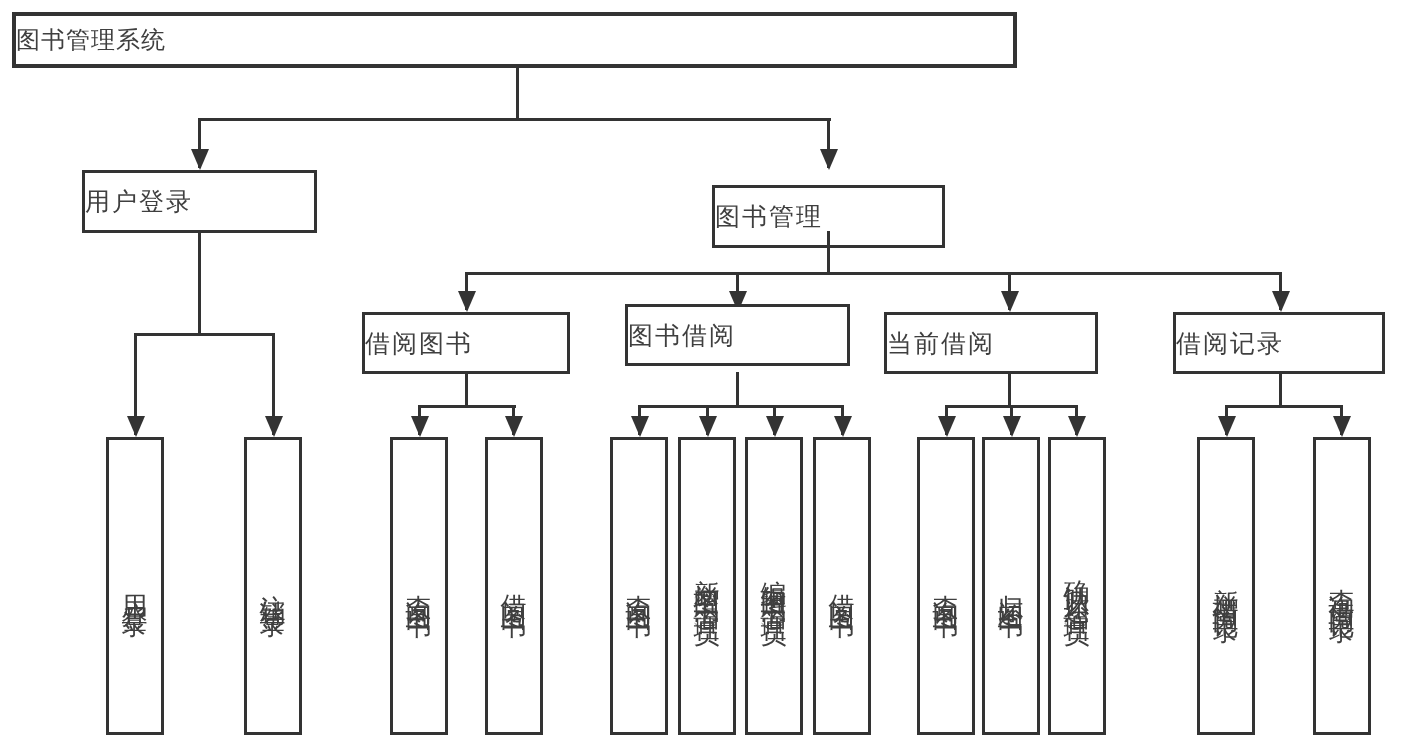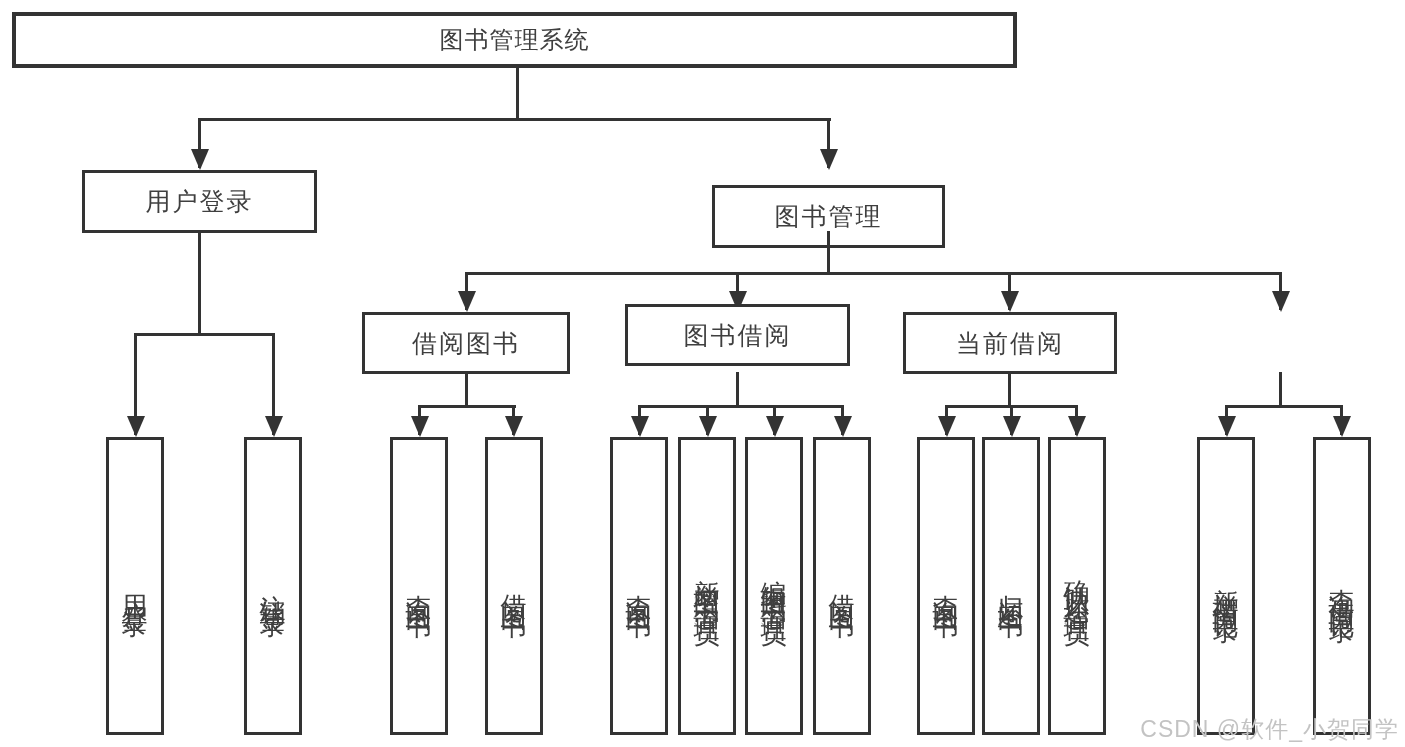--- a/index.html
+++ b/index.html
@@ -16,21 +16,21 @@
     overflow: hidden;
   }
   
   .node {
     position: absolute;
     box-sizing: border-box;
     border: 3px solid #333333;
     background: #ffffff;
     display: flex;
     align-items: center;
-    justify-content: center;
+    justify-content: flex-start;
     color: #3f3f3f;
   }
   .node.h-label { font-size: 25px; letter-spacing: 2px; }
   .node.root-label { font-size: 24px; letter-spacing: 1px; border-width: 4px; }
   .leaf {
     position: absolute;
     box-sizing: border-box;
     border: 3px solid #333333;
     background: #ffffff;
     width: 58px;
@@ -113,22 +113,25 @@
   <div class="varrow" style="left:736px; top:272px; height:38px;"></div>
   <div class="varrow" style="left:1008px; top:272px; height:38px;"></div>
   <div class="varrow" style="left:1279px; top:272px; height:38px;"></div>
 
   <div class="node h-label" style="left:362px; top:312px; width:208px; height:62px;">
     <span>借阅图书</span>
   </div>
   <div class="node h-label" style="left:625px; top:304px; width:225px; height:62px;">
     <span>图书借阅</span>
   </div>
-  <div class="node h-label" style="left:903px; top:312px; width:214px; height:62px;">
+  <div class="node h-label" style="left:884px; top:312px; width:214px; height:62px;">
     <span>当前借阅</span>
+  </div>
+  <div class="node h-label" style="left:1173px; top:312px; width:212px; height:62px;">
+    <span>借阅记录</span>
   </div>
 
   <div class="vline" style="left:465px; top:372px; height:36px;"></div>
   <div class="hline" style="left:418px; top:405px; width:98px;"></div>
   <div class="varrow" style="left:418px; top:405px; height:30px;"></div>
   <div class="varrow" style="left:512px; top:405px; height:30px;"></div>
 
   <div class="vline" style="left:736px; top:372px; height:36px;"></div>
   <div class="hline" style="left:638px; top:405px; width:206px;"></div>
   <div class="varrow" style="left:638px; top:405px; height:30px;"></div>
@@ -184,15 +187,14 @@
     <span>确认归还（管理员）</span>
   </div>
 
   <div class="leaf" style="left:1197px;">
     <span>新增借阅记录</span>
   </div>
   <div class="leaf" style="left:1313px;">
     <span>查询借阅记录</span>
   </div>
 
-  <div class="watermark">CSDN @软件_小贺同学</div>
 
 </div>
 
 </body></html>

